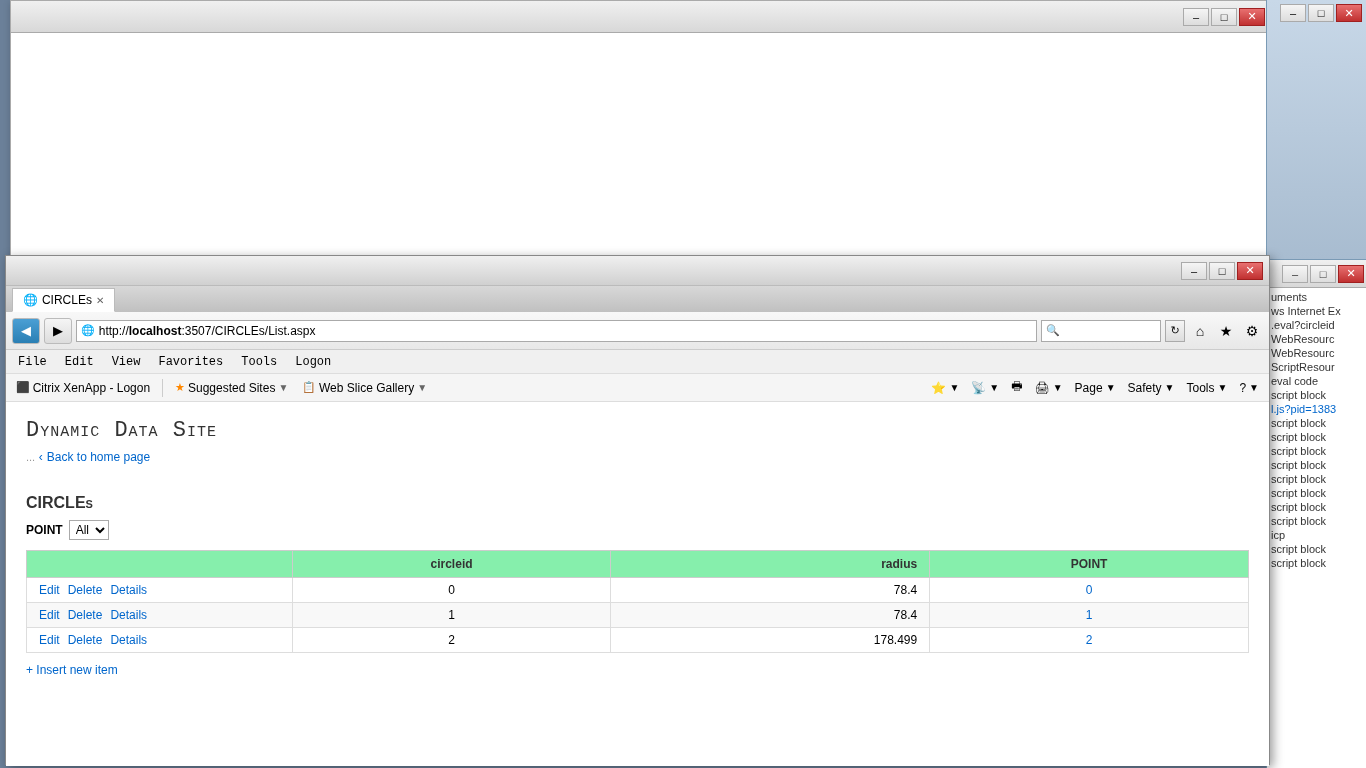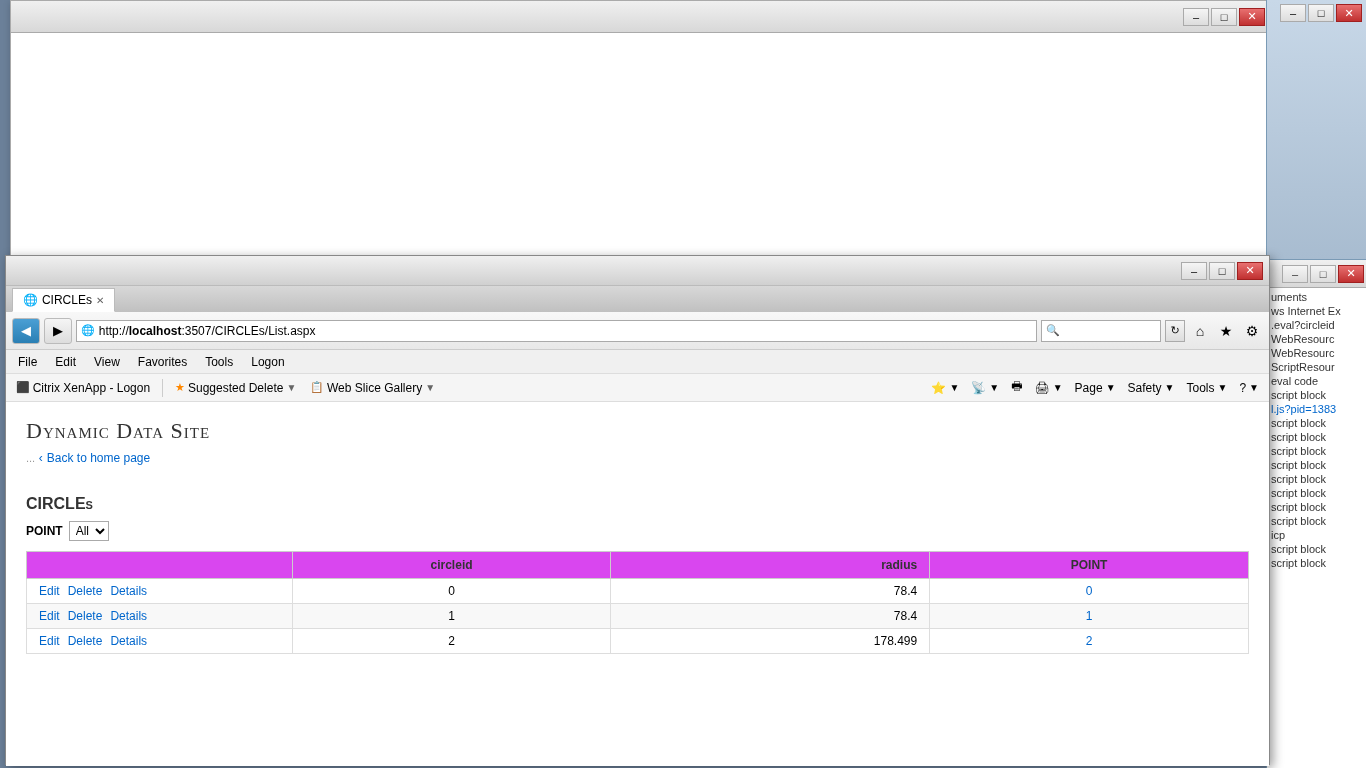--- a/index.html
+++ b/index.html
@@ -164,20 +164,21 @@
 
     
     .menubar {
       height: 24px;
       background: #f0f0f0;
       border-bottom: 1px solid #ddd;
       display: flex;
       align-items: center;
       padding: 0 4px;
       gap: 2px;
+      font-family: Liberation Mono, monospace;
     }
     .menu-item {
       padding: 2px 8px;
       cursor: pointer;
       font-size: 12px;
     }
 
     
     .favbar {
       height: 28px;
@@ -210,21 +211,21 @@
       overflow-y: auto;
       height: calc(510px - 30px - 38px - 26px - 24px - 28px);
     }
     .site-title {
       font-size: 22px;
       font-weight: normal;
       font-variant: small-caps;
       color: #333;
       letter-spacing: 1px;
       margin-bottom: 6px;
-      font-family: Liberation Serif, serif;
+      font-family: Liberation Mono, monospace;
     }
     .back-link {
       display: flex; align-items: center; gap: 4px;
       font-size: 12px;
       color: #0066cc;
       margin-bottom: 16px;
       cursor: pointer;
       text-decoration: none;
     }
     .breadcrumb-dots { color: #999; font-size: 11px; }
@@ -250,21 +251,21 @@
     }
 
     
     .data-table {
       width: 100%;
       border-collapse: collapse;
       font-size: 12px;
       margin-bottom: 10px;
     }
     .data-table th {
-      background: #d946ef;
+      background: #86efac;
       border: 1px solid #ccc;
       padding: 6px 12px;
       text-align: center;
       font-weight: bold;
       color: #333;
     }
     .data-table td {
       border: 1px solid #ddd;
       padding: 5px 12px;
     }
@@ -398,21 +399,21 @@
   </div>
 
   <div class="favbar">
     <div class="fav-item">
       <span style="font-size:11px; color:#f80;">⬛</span>
       <span>Citrix XenApp - Logon</span>
     </div>
     <div class="fav-separator"></div>
     <div class="fav-item">
       <span style="font-size:11px; color:#f80;">★</span>
-      <span>Suggested Delete</span>
+      <span>Suggested Sites</span>
       <span class="fav-dropdown">▼</span>
     </div>
     <div class="fav-item">
       <span style="font-size:11px; color:#2a8020;">📋</span>
       <span>Web Slice Gallery</span>
       <span class="fav-dropdown">▼</span>
     </div>
     <div style="margin-left:auto; display:flex; gap:4px; align-items:center;">
       <div class="fav-item">
         <span>⭐</span>
@@ -513,15 +514,18 @@
       <a class="link">Details</a>
     </div>
   </td>
             <td class="circleid-cell">2</td>
             <td class="radius-cell">178.499</td>
             <td class="point-cell"><a class="link">2</a></td>
           </tr>
         </tbody>
     </table>
 
+    <div class="insert-link">
+      <span>+ Insert new item</span>
+    </div>
   </div>
 
 </div>
 
 </body></html>

